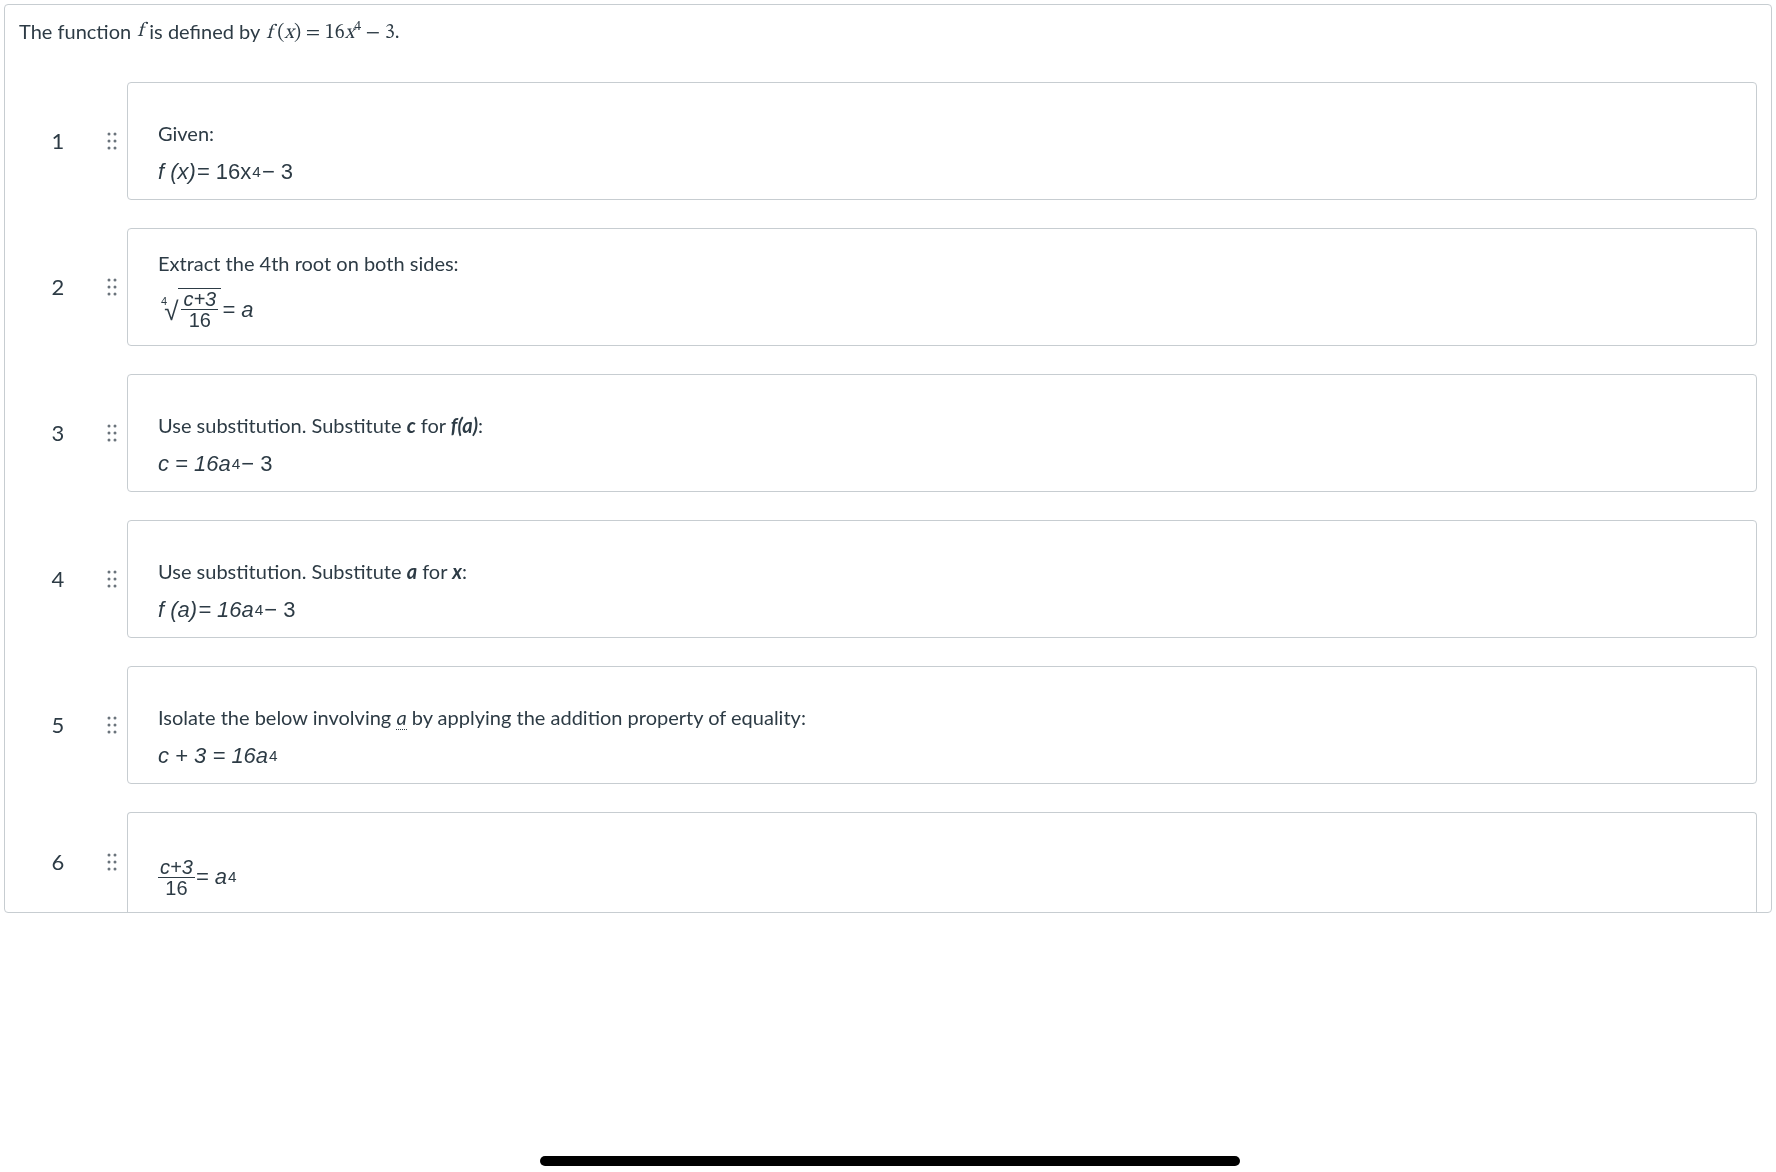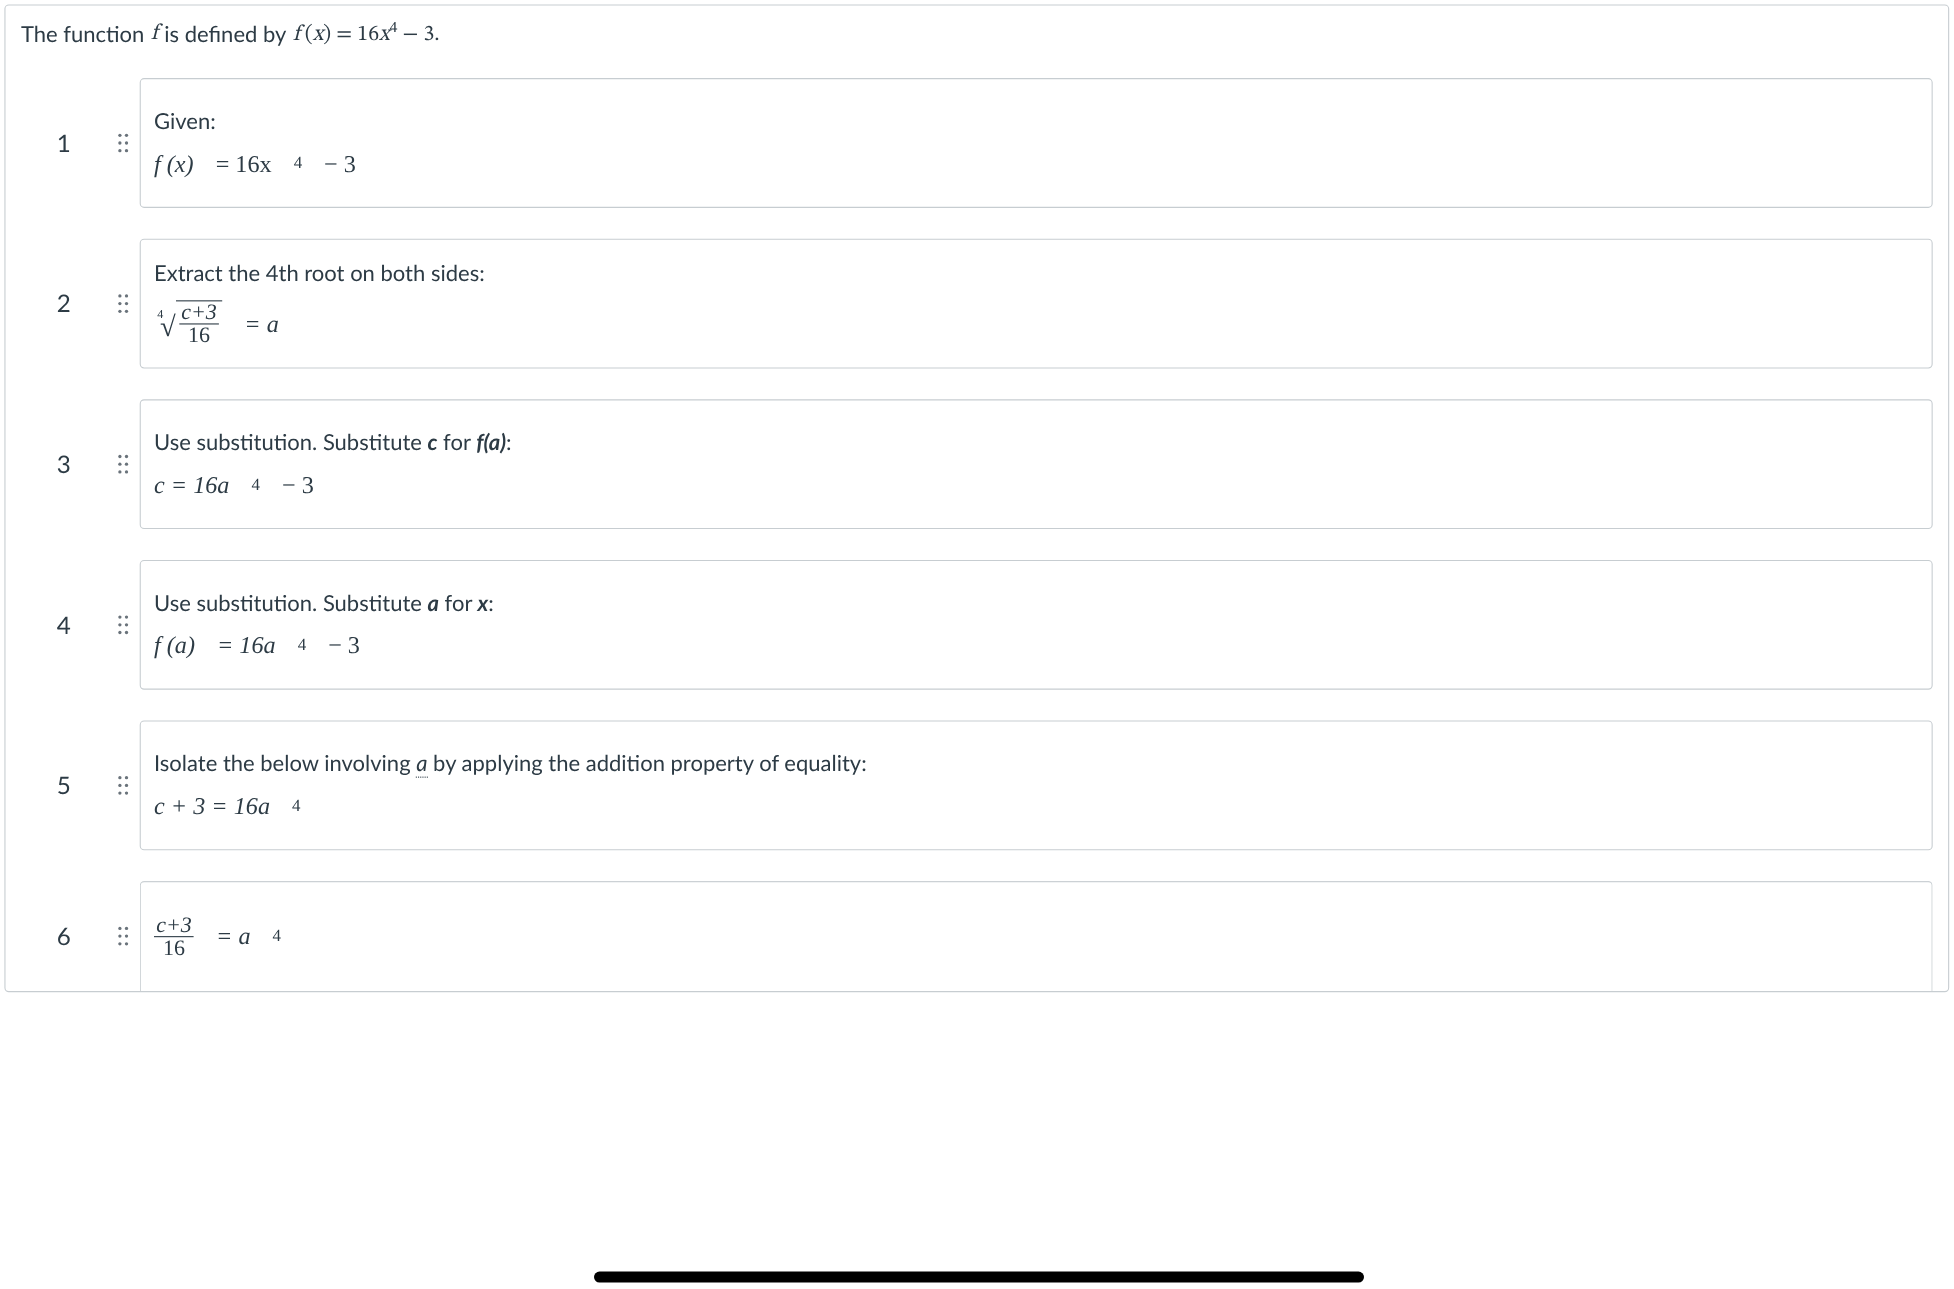--- a/index.html
+++ b/index.html
@@ -1,29 +1,29 @@
 <!DOCTYPE html>
 <html><head>
 <meta charset="utf-8">
 <style>
 *{box-sizing:border-box;margin:0;padding:0}
 body{font-family:"Lato","Helvetica Neue",Arial,sans-serif;font-size:20px;color:#2d3b45;background:#fff;width:1776px;height:1172px;overflow:hidden;position:relative}
 .wrap{border:1px solid #c7cdd1;border-radius:4px;padding:12px 14px 0 14px;margin:4px}
-.q{display:flex;flex-direction:column;gap:22px;margin-bottom:26px}
+.q{display:flex;flex-direction:column;gap:22px;margin-bottom:36px}
 .qline{display:flex;align-items:center;gap:6px;font-size:20px}
 .qline2{font-size:20px}
 .math{font-family:"STIX Two Math","Cambria Math","Times New Roman",serif;font-style:italic}
 .roman{font-style:normal}
 .rows{display:flex;flex-direction:column;gap:28px;margin-top:14px}
 .row{display:flex;align-items:stretch;height:118px}
 .num{width:78px;display:flex;align-items:center;justify-content:center;font-size:22px}
 .handle{width:30px;display:flex;align-items:center;justify-content:center;color:#6a737b;cursor:grab}
-.card{flex:1;border:1px solid #c7cdd1;border-radius:4px;padding:14px 12px;display:flex;flex-direction:column;justify-content:center;gap:14px}
+.card{flex:1;border:1px solid #c7cdd1;border-radius:4px;padding:14px 30px;display:flex;flex-direction:column;justify-content:flex-end;gap:14px}
 .desc{font-size:20px}
-.eq{font-family:Liberation Serif, serif;font-size:22px;display:flex;align-items:center;gap:20px}
+.eq{font-family:Liberation Sans, sans-serif;font-size:22px;display:flex;align-items:center;gap:1px}
 sup{font-size:.7em}
 .frac{display:inline-flex;flex-direction:column;align-items:center;font-size:20px;line-height:1;vertical-align:middle}
 .frac .n{border-bottom:1px solid #2d3b45;padding:0 2px}
 .frac .d{padding:0 2px}
 .root{display:inline-flex;align-items:center}
 .rootidx{font-size:11px;position:relative;top:-9px;left:3px}
 .surd{font-size:26px;position:relative;top:2px}
 .radic{border-top:1px solid #2d3b45;padding:0 3px;position:relative;top:-1px}
 .b{font-weight:700}
 .i{font-style:italic}

